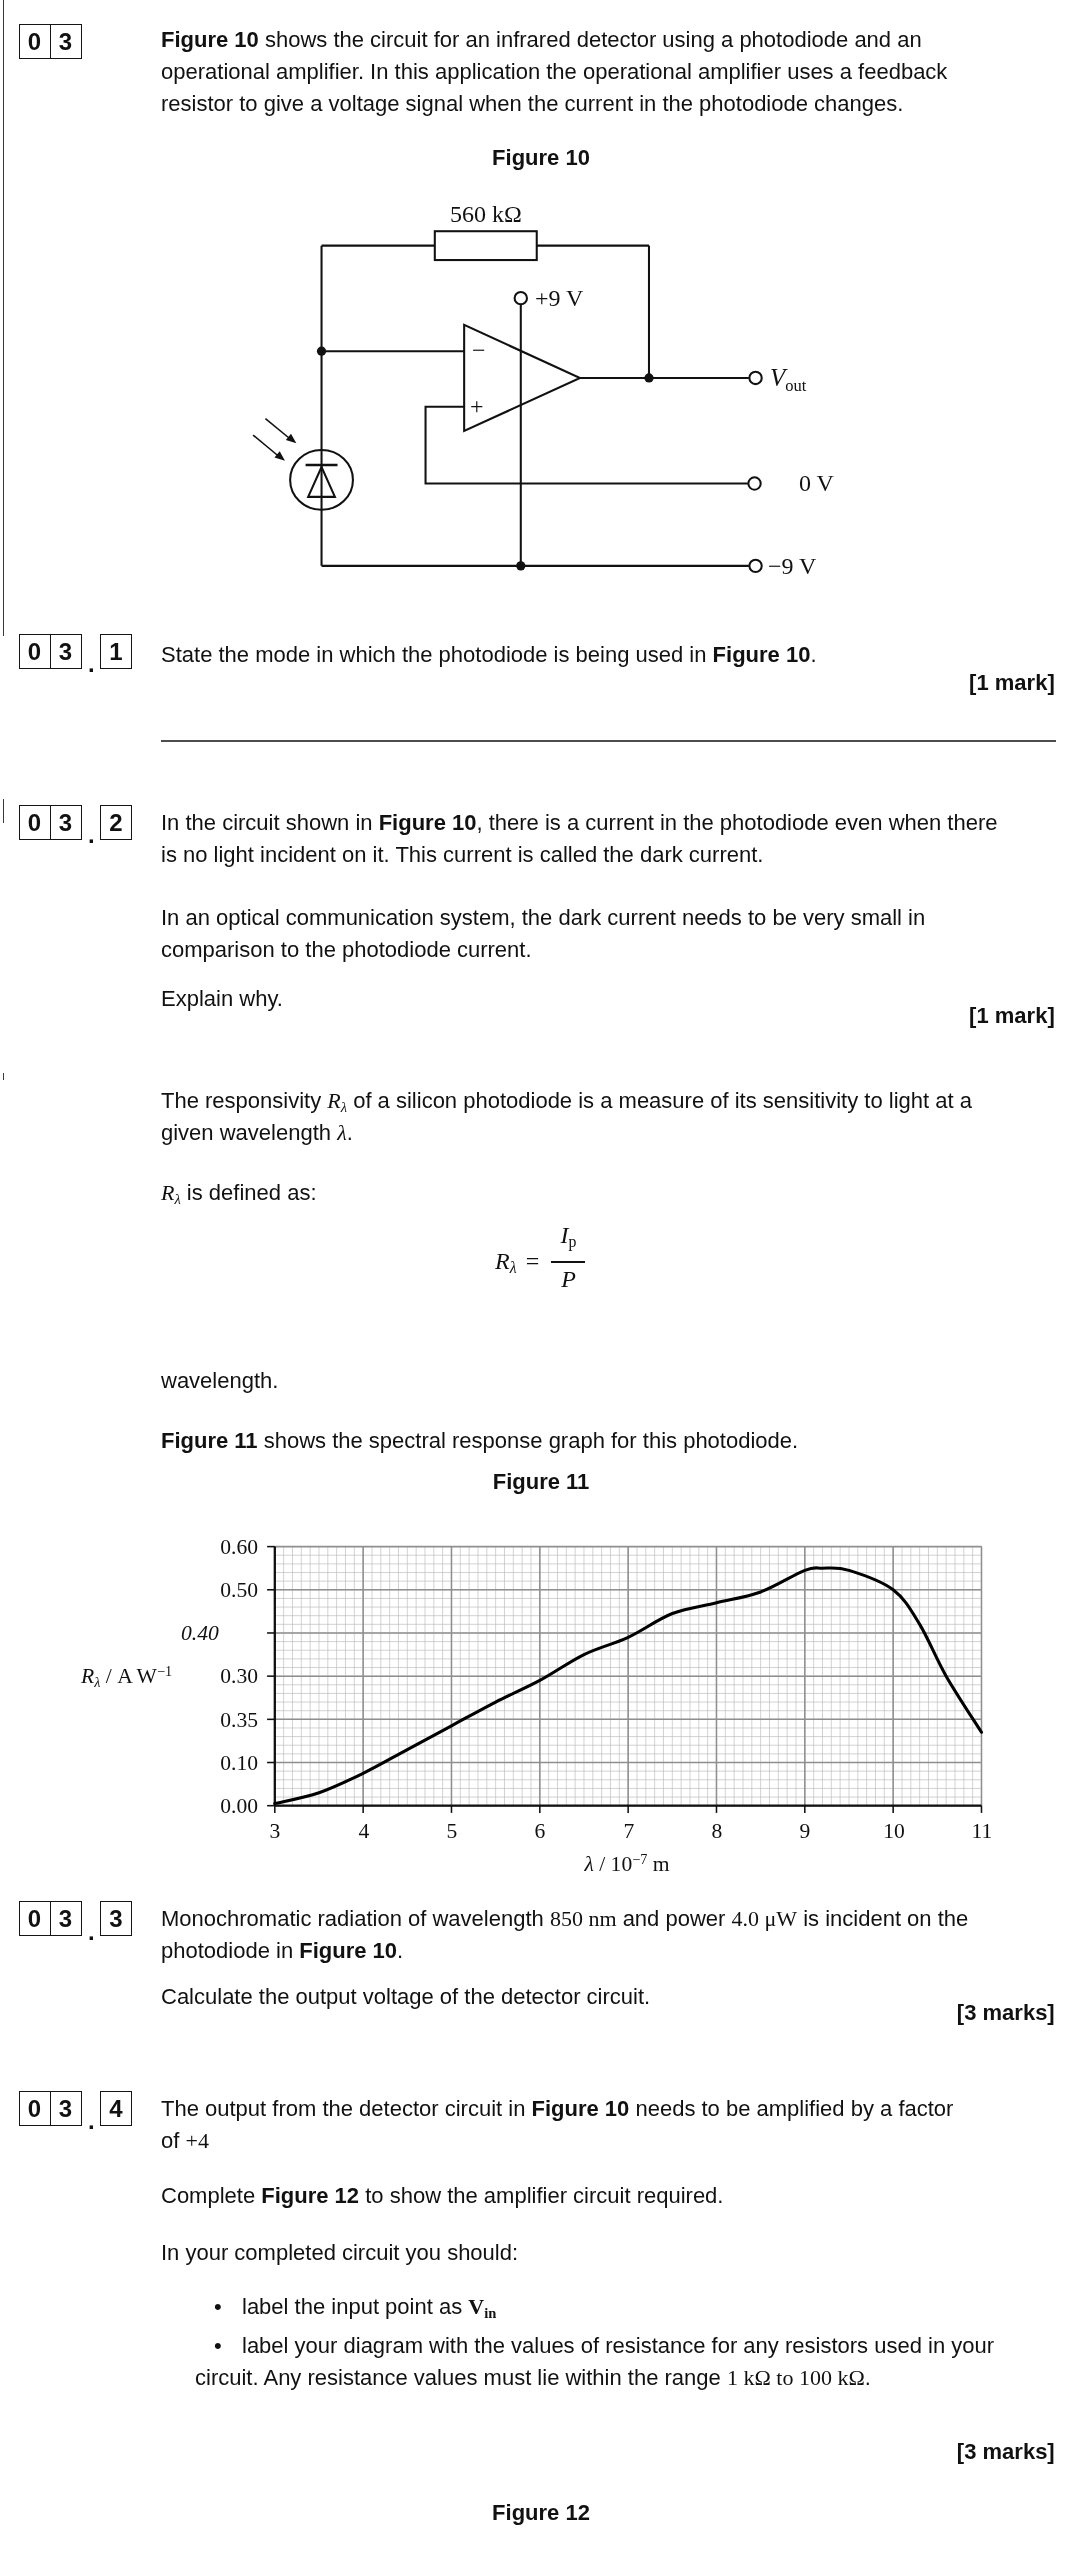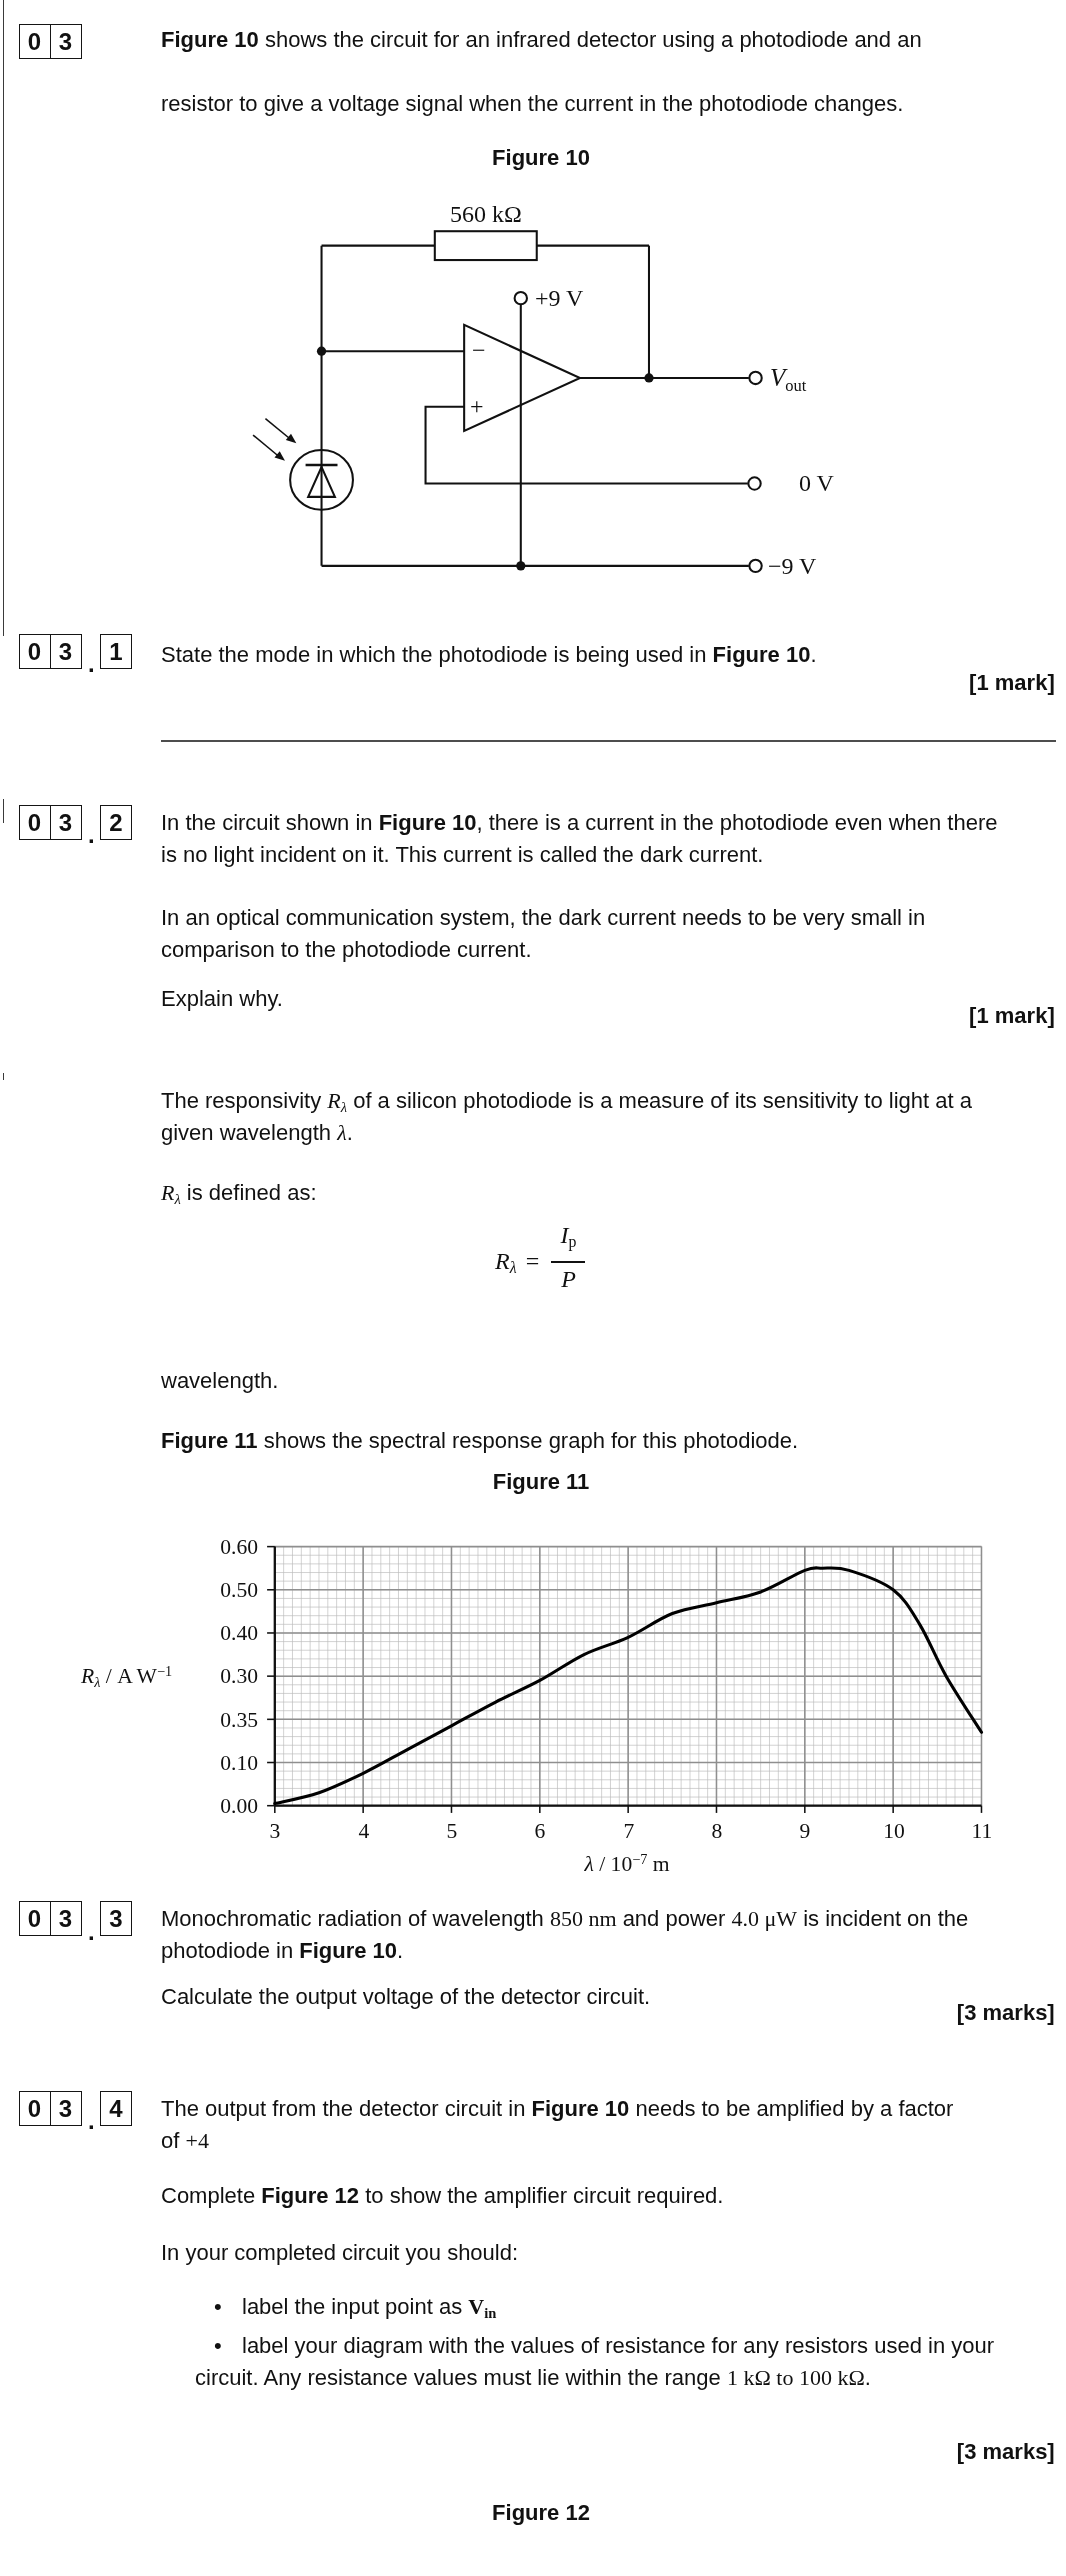--- a/index.html
+++ b/index.html
@@ -34,20 +34,21 @@
 
   <div class="edge" style="top:0;height:636px;"></div>
   <div class="edge" style="top:799px;height:24px;"></div>
   <div class="edge" style="top:1073px;height:7.2px;"></div>
 
   <div class="qbox" style="left:18.5px;top:24px;">
     <div class="qcell">0</div>
     <div class="qcell">3</div>
   </div>
   <div class="line" style="left:161px;top:25px;"><span class="b">Figure 10</span><span> shows the circuit for an infrared detector using a photodiode and an</span></div>
+  <div class="line" style="left:161px;top:57px;"><span>operational amplifier.  In this application the operational amplifier uses a feedback</span></div>
   <div class="line" style="left:161px;top:89px;"><span>resistor to give a voltage signal when the current in the photodiode changes.</span></div>
 
   <div class="figtitle" style="left:541px;top:145px;">Figure 10</div>
 
   <svg style="left:216px;top:191px;" width="659" height="412" viewBox="420 370 1280 800">
     <g stroke="#111" stroke-width="4" fill="none">
 
       <line x1="625" y1="476" x2="1261" y2="476"></line>
 
       <line x1="625" y1="476" x2="625" y2="1098"></line>
@@ -337,19 +338,19 @@
     <div class="ticklab" style="left: 333px; top: 1818px; width: 62px; text-align: center;">4</div>
     <div class="ticklab" style="left: 421px; top: 1818px; width: 62px; text-align: center;">5</div>
     <div class="ticklab" style="left: 509px; top: 1818px; width: 62px; text-align: center;">6</div>
     <div class="ticklab" style="left: 598px; top: 1818px; width: 62px; text-align: center;">7</div>
     <div class="ticklab" style="left: 686px; top: 1818px; width: 62px; text-align: center;">8</div>
     <div class="ticklab" style="left: 774px; top: 1818px; width: 62px; text-align: center;">9</div>
     <div class="ticklab" style="left: 863px; top: 1818px; width: 62px; text-align: center;">10</div>
     <div class="ticklab" style="left: 951px; top: 1818px; width: 62px; text-align: center;">11</div>
     <div class="ticklab" style="left: 181px; top: 1534px; width: 77px; text-align: right;">0.60</div>
     <div class="ticklab" style="left: 181px; top: 1577px; width: 77px; text-align: right;">0.50</div>
-    <div class="ticklab" style="left: 181px; top: 1620px; width: 77px; text-align: right;">0.40</div>
+    <div class="ticklab" style="left: 181px; top: 1620px; width: 77px;  font-style: italic;">0.40</div>
     <div class="ticklab" style="left: 181px; top: 1663px; width: 77px; text-align: right;">0.30</div>
     <div class="ticklab" style="left: 181px; top: 1707px; width: 77px; text-align: right;">0.35</div>
     <div class="ticklab" style="left: 181px; top: 1750px; width: 77px; text-align: right;">0.10</div>
     <div class="ticklab" style="left: 181px; top: 1793px; width: 77px; text-align: right;">0.00</div>
   </div>
 
 
 </body></html>

